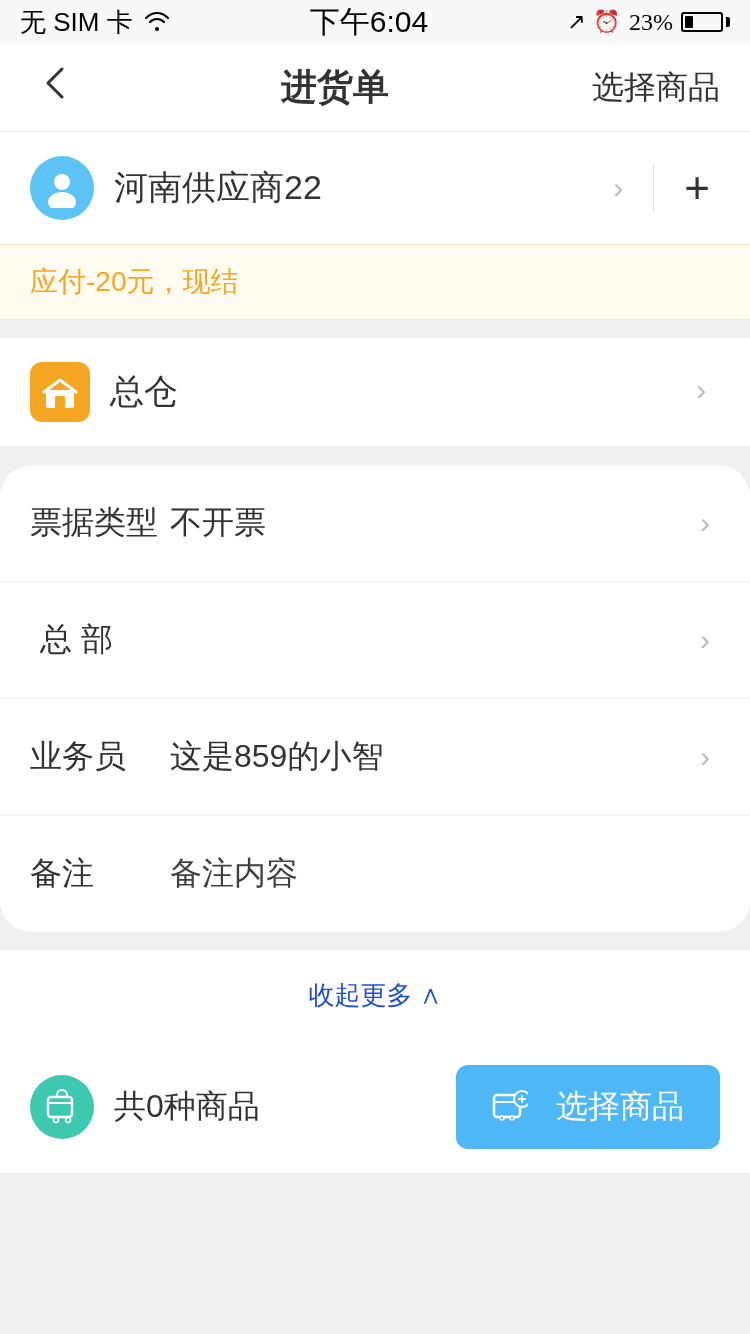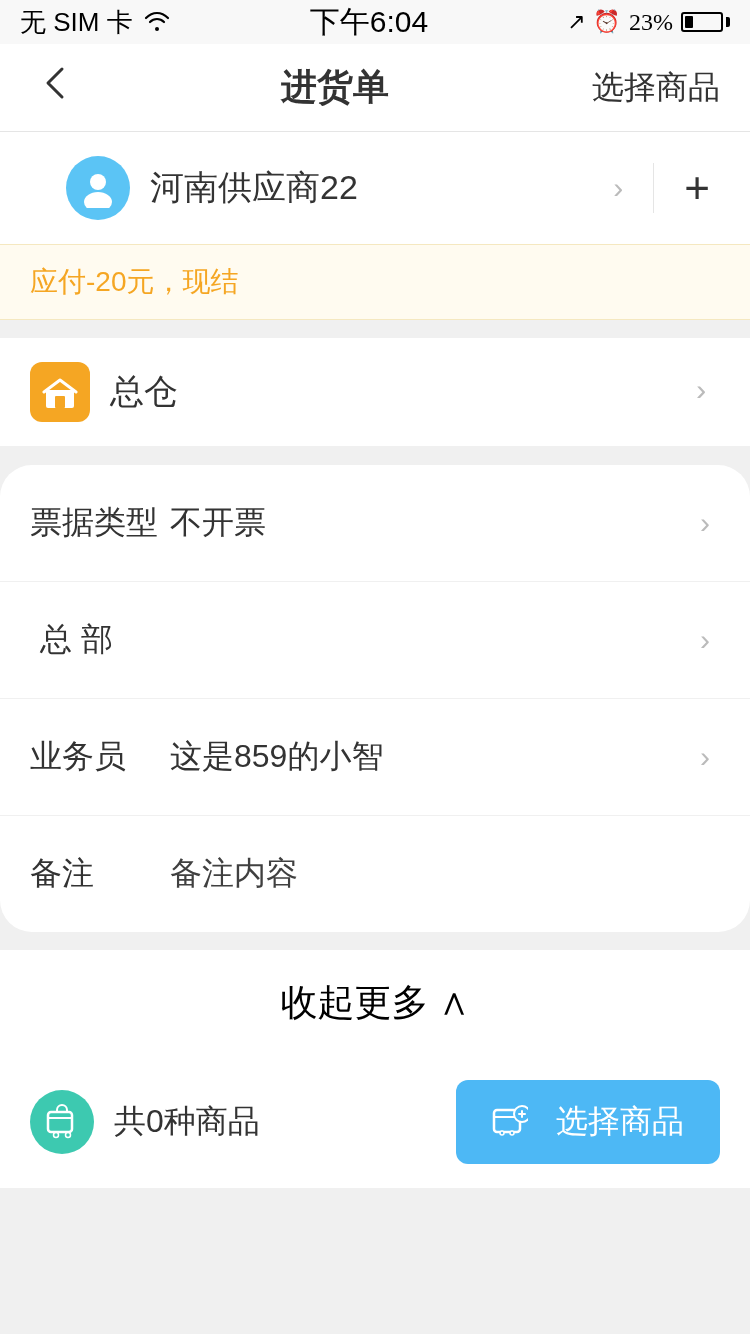--- a/index.html
+++ b/index.html
@@ -81,21 +81,20 @@
     }
 
     
     .supplier-row {
       background: #fff;
       display: flex;
       align-items: center;
       padding: 24px 30px;
       border-bottom: none;
       position: relative;
-      margin-left: 36px;
     }
     .supplier-avatar {
       width: 64px;
       height: 64px;
       border-radius: 50%;
       background: #5bc4f5;
       display: flex;
       align-items: center;
       justify-content: center;
       margin-right: 20px;
@@ -196,22 +195,22 @@
     }
 
     
     .collapse-row {
       background: #fff;
       display: flex;
       justify-content: center;
       align-items: center;
       padding: 28px;
       margin-top: 18px;
-      font-size: 37px;
-      color: #000000;
+      font-size: 26px;
+      color: #1d4ed8;
       cursor: pointer;
       gap: 8px;
     }
 
     
     .bottom-section {
       background: #fff;
       display: flex;
       align-items: center;
       padding: 24px 30px;

